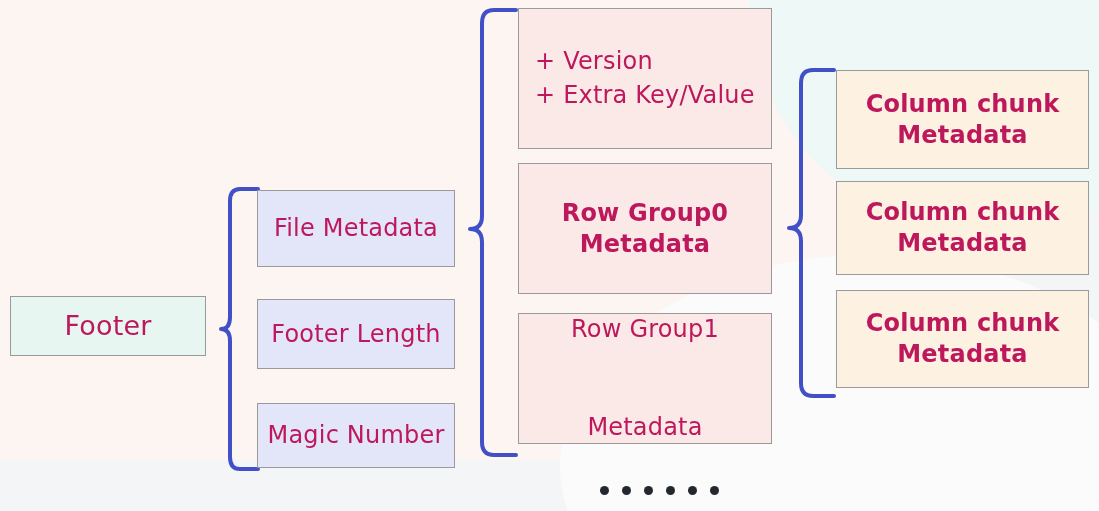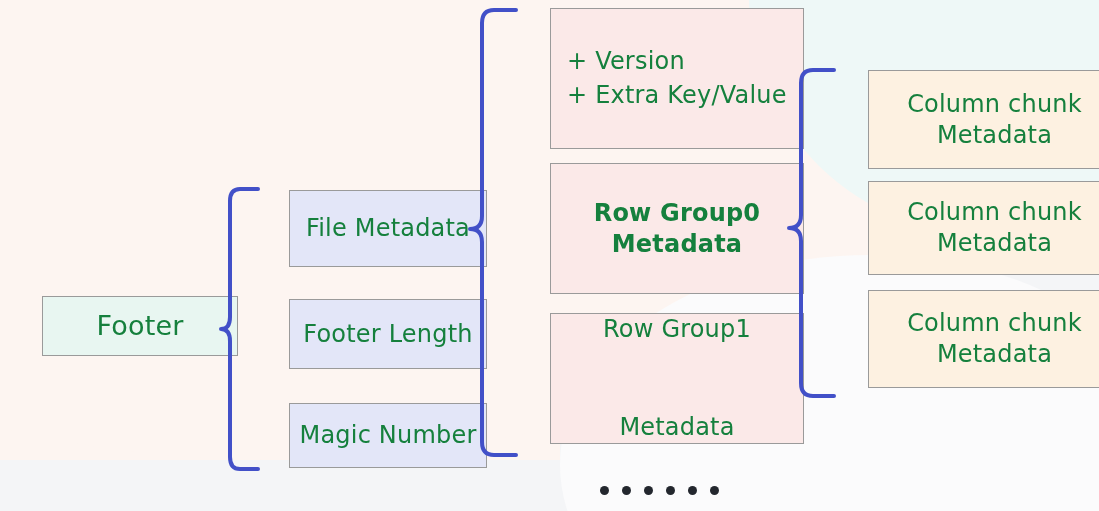--- a/index.html
+++ b/index.html
@@ -68,25 +68,24 @@
   
   .node {
     position: absolute;
     box-sizing: border-box;
     border: 1px solid #9a9a9a;
     display: flex;
     flex-direction: column;
     align-items: center;
     justify-content: center;
     text-align: center;
-    color: #15803d;
+    color: #be185d;
     line-height: 1.28;
     white-space: pre-line;
     letter-spacing: .2px;
-    margin-left: 32px;
   }
   .node .line { display: block; }
 
   .node-footer {
     background: #E8F6F1;
     font-size: 27px;
   }
   .node-blue {
     background: #E3E6F8;
     font-size: 24px;
@@ -104,20 +103,21 @@
     padding-left: 16px;
   }
   .node-pink-list .line {
     display: block;
     width: 100%;
     margin: 1.5px 0;
   }
   .node-orange {
     background: #FDF1E1;
     font-size: 24px;
+    font-weight: bold;
   }
 
   
   .brace {
     position: absolute;
     pointer-events: none;
   }
 
   
   .ellipsis {

